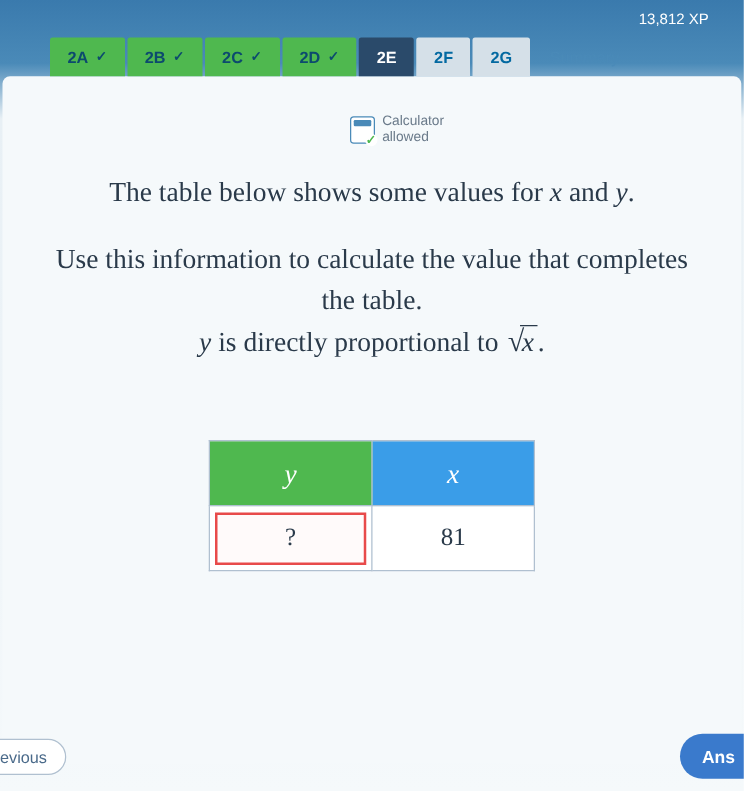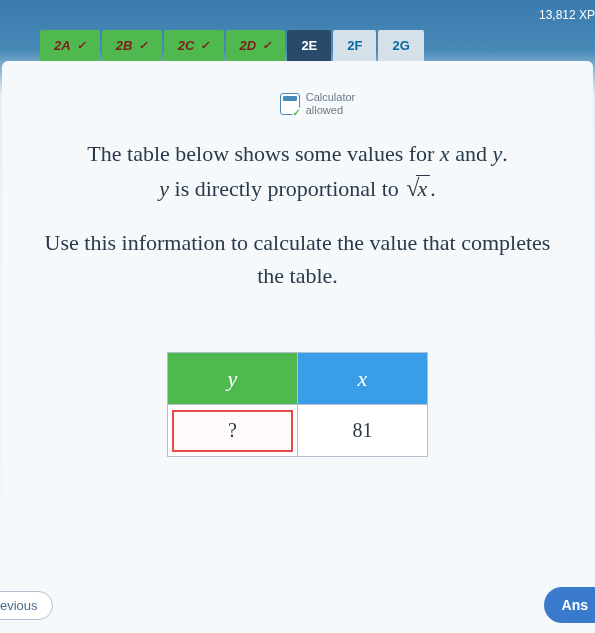--- a/index.html
+++ b/index.html
@@ -11,21 +11,21 @@
       font-family: -apple-system, BlinkMacSystemFont, 'Segoe UI', Arial, sans-serif;
       background: linear-gradient(180deg, #3a7aad 0%, #4a8ab8 8%, #e8f0f5 15%, #f5f9fb 100%);
       width: 595px;
       height: 633px;
       overflow: hidden;
       position: relative;
     }
     .xp-bar {
       position: absolute;
       top: 8px;
-      right: 0;
+      right: 28px;
       color: white;
       font-size: 12px;
       font-weight: 500;
     }
     .tabs-row {
       display: flex;
       gap: 2px;
       padding: 30px 0 0 40px;
       align-items: stretch;
     }
@@ -36,22 +36,21 @@
       color: #3a4a5a;
       background: #e8eef3;
       cursor: pointer;
       display: flex;
       align-items: center;
       gap: 6px;
       border-radius: 2px 2px 0 0;
     }
     .tab.done {
       background: #4fb84f;
-      color: #7f1d1d;
-      font-style: italic;
+      color: #0c4a6e;
     }
     .tab.current {
       background: #2a4a6a;
       color: white;
     }
     .tab.upcoming {
       background: #d5e0e8;
       color: #0369a1;
     }
     .tab.summary {
@@ -300,24 +299,24 @@
         <div>Calculator</div>
         <div>allowed</div>
       </div>
     </div>
   </div>
 
   <div class="question">
     <div>
       <span>The table below shows some values for </span><span class="math-var">x</span><span> and </span><span class="math-var">y</span><span>.</span>
     </div>
+    <div style="margin-top:20px;">Use this information to calculate the value that completes the table.</div>
     <div>
       <span class="math-var">y</span><span> is directly proportional to </span><span class="sqrt"><span class="radical">√</span><span class="radicand math-var">x</span></span><span>.</span>
     </div>
-    <div style="margin-top:20px;">Use this information to calculate the value that completes the table.</div>
   </div>
 
   <table class="data-table">
     <tbody>
         <tr>
       <th class="y-head">y</th>
       <th class="x-head">x</th>
     </tr>
     <tr>
       <td class="answer-cell">

